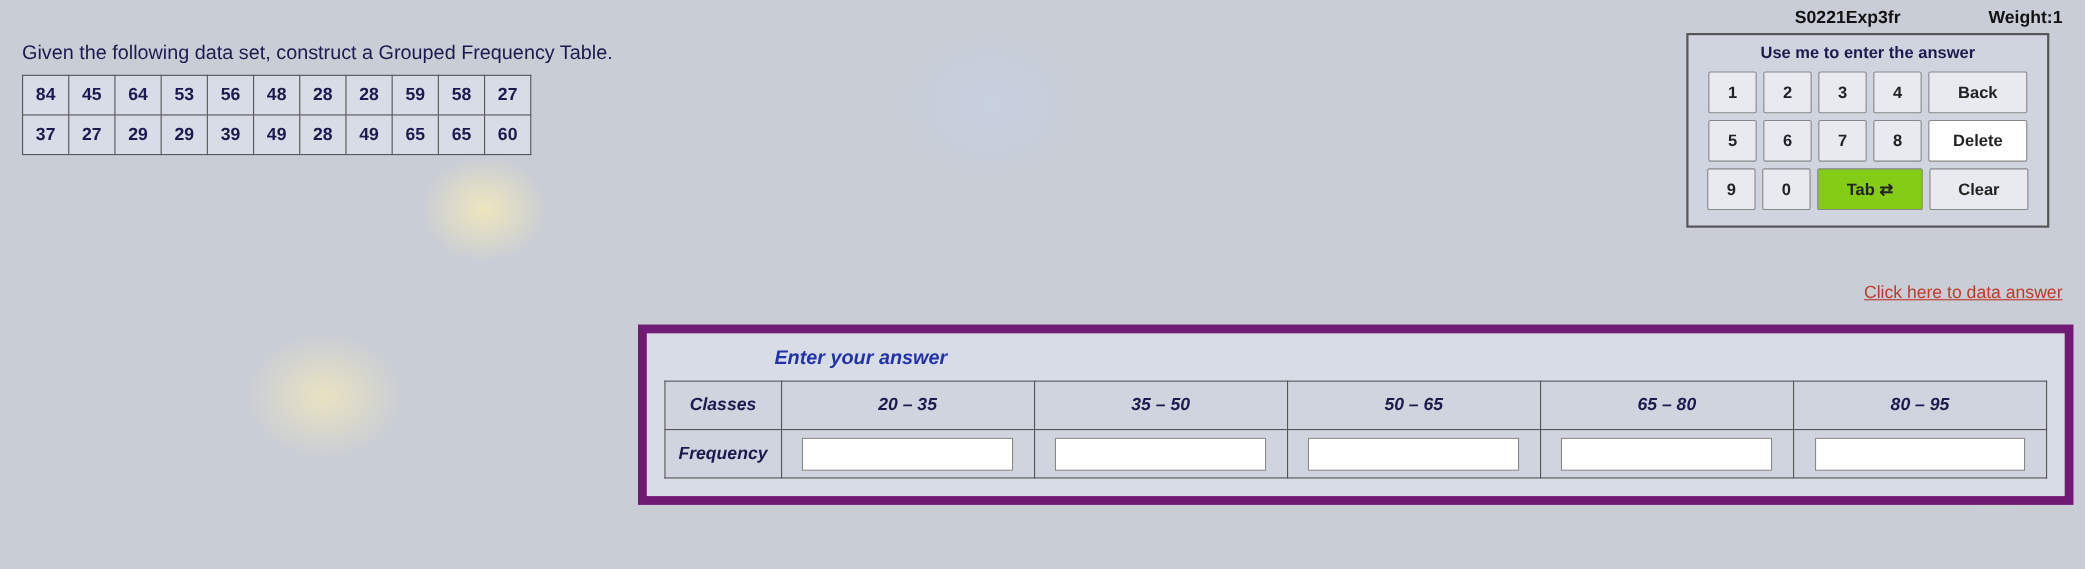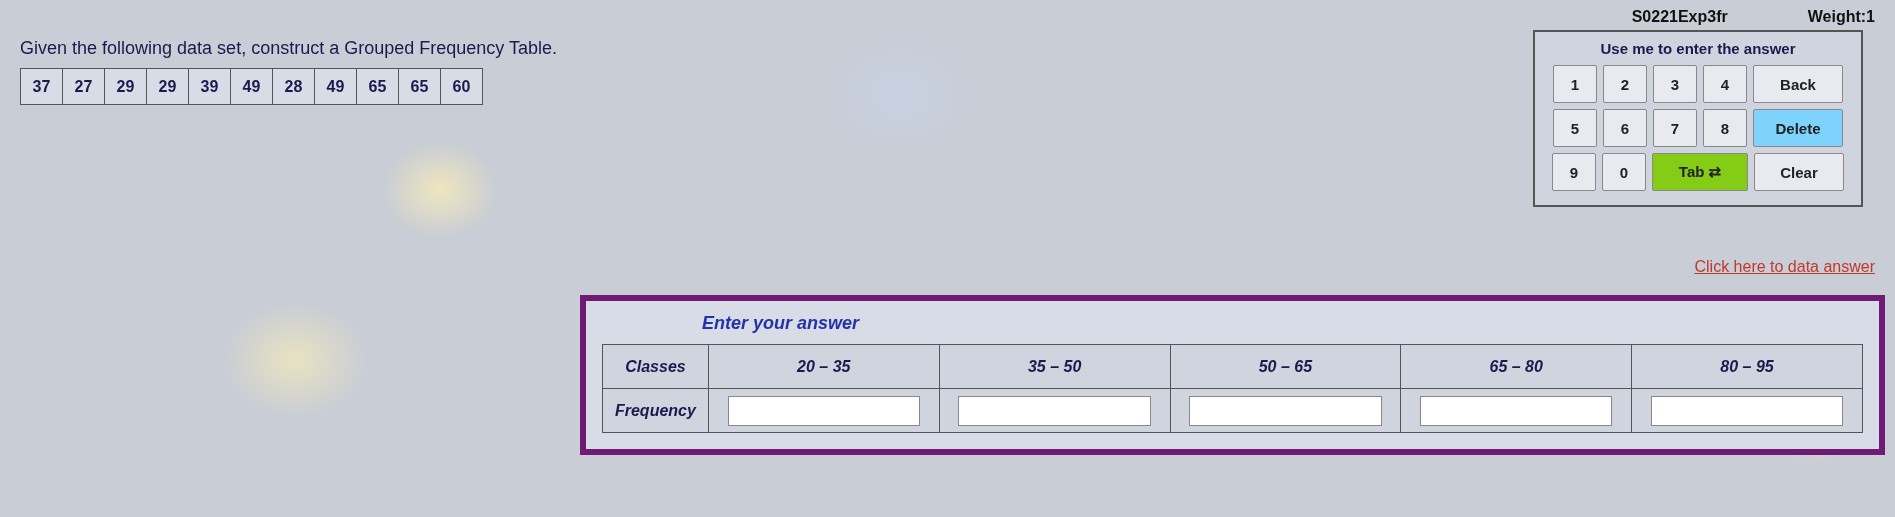--- a/index.html
+++ b/index.html
@@ -92,21 +92,21 @@
       width: 90px;
     }
     .key-btn.tab-btn {
       background: #84cc16;
       width: 96px;
     }
     .key-btn.back-btn {
       background: #e8eaf0;
     }
     .key-btn.delete-btn {
-      background: #7dd3fc;
+      background: #ffffff;
     }
     .key-btn.clear-btn {
       background: #e8eaf0;
     }
 
     
     .click-here-link {
       position: absolute;
       top: 258px;
       right: 20px;
@@ -115,21 +115,21 @@
       text-decoration: underline;
       cursor: pointer;
     }
 
     
     .answer-section {
       position: absolute;
       top: 295px;
       left: 580px;
       right: 10px;
-      border: 6px solid #701a75;
+      border: 8px solid #701a75;
       background: #d8dce6;
       padding: 12px 16px 16px 16px;
     }
     .answer-title {
       text-align: left;
       font-size: 18px;
       font-style: italic;
       font-weight: bold;
       color: #2233aa;
       margin-bottom: 10px;
@@ -213,20 +213,33 @@
 
 <div class="top-info">
   <span>S0221Exp3fr</span>
   <span>Weight:1</span>
 </div>
 
 <div class="question-text">Given the following data set, construct a Grouped Frequency Table.</div>
 
 <table class="data-table">
   <tbody id="data-table-body">
+      <tr>
+        <td>84</td>
+        <td>45</td>
+        <td>64</td>
+        <td>53</td>
+        <td>56</td>
+        <td>48</td>
+        <td>28</td>
+        <td>28</td>
+        <td>59</td>
+        <td>58</td>
+        <td>27</td>
+      </tr>
       <tr>
         <td>37</td>
         <td>27</td>
         <td>29</td>
         <td>29</td>
         <td>39</td>
         <td>49</td>
         <td>28</td>
         <td>49</td>
         <td>65</td>

